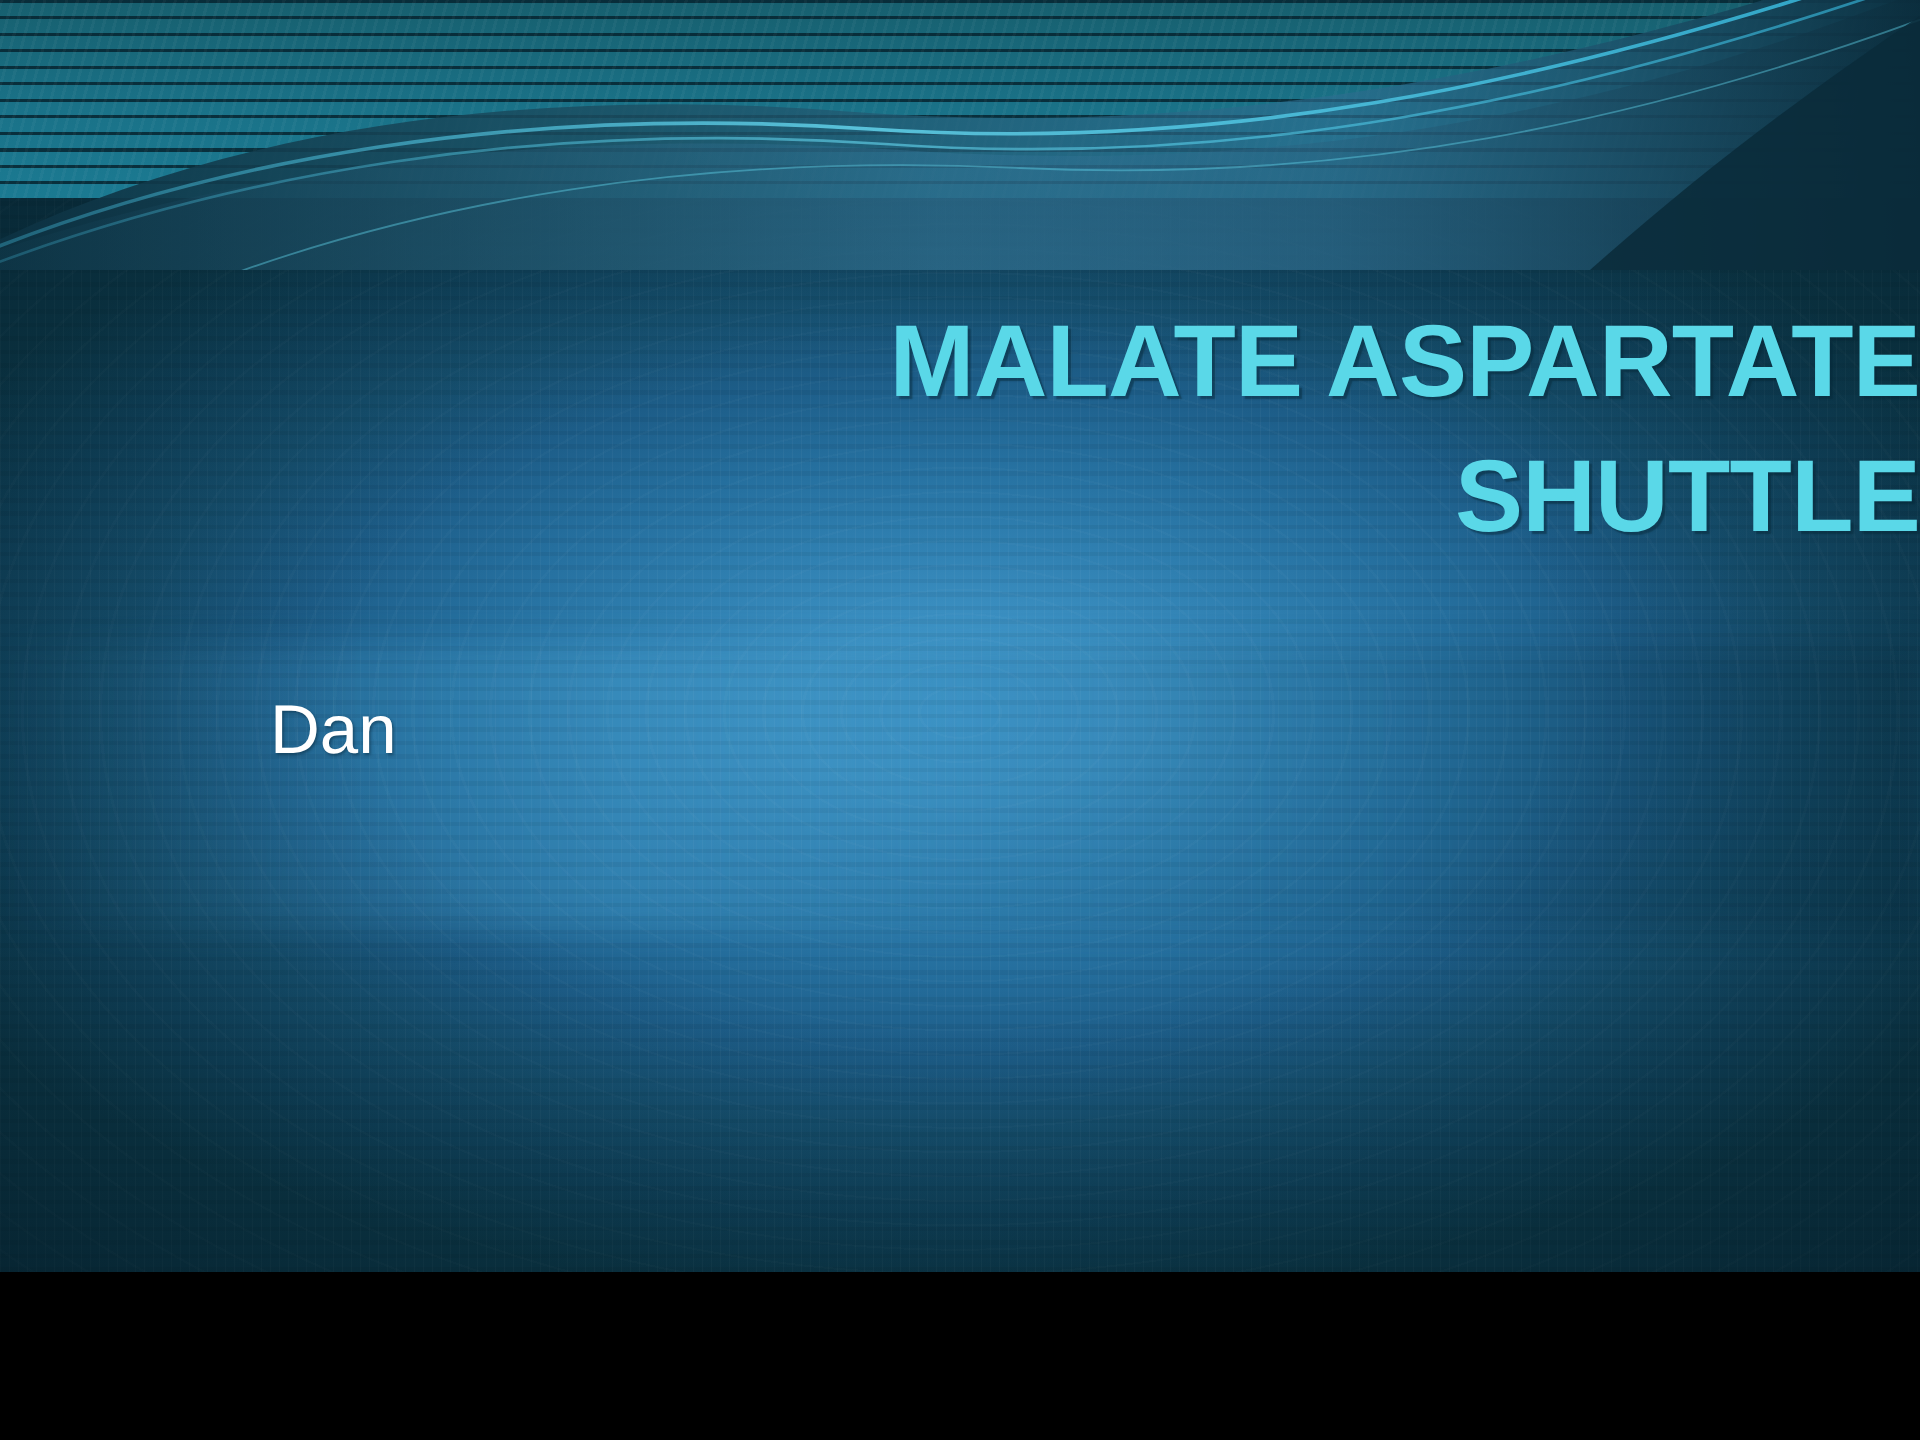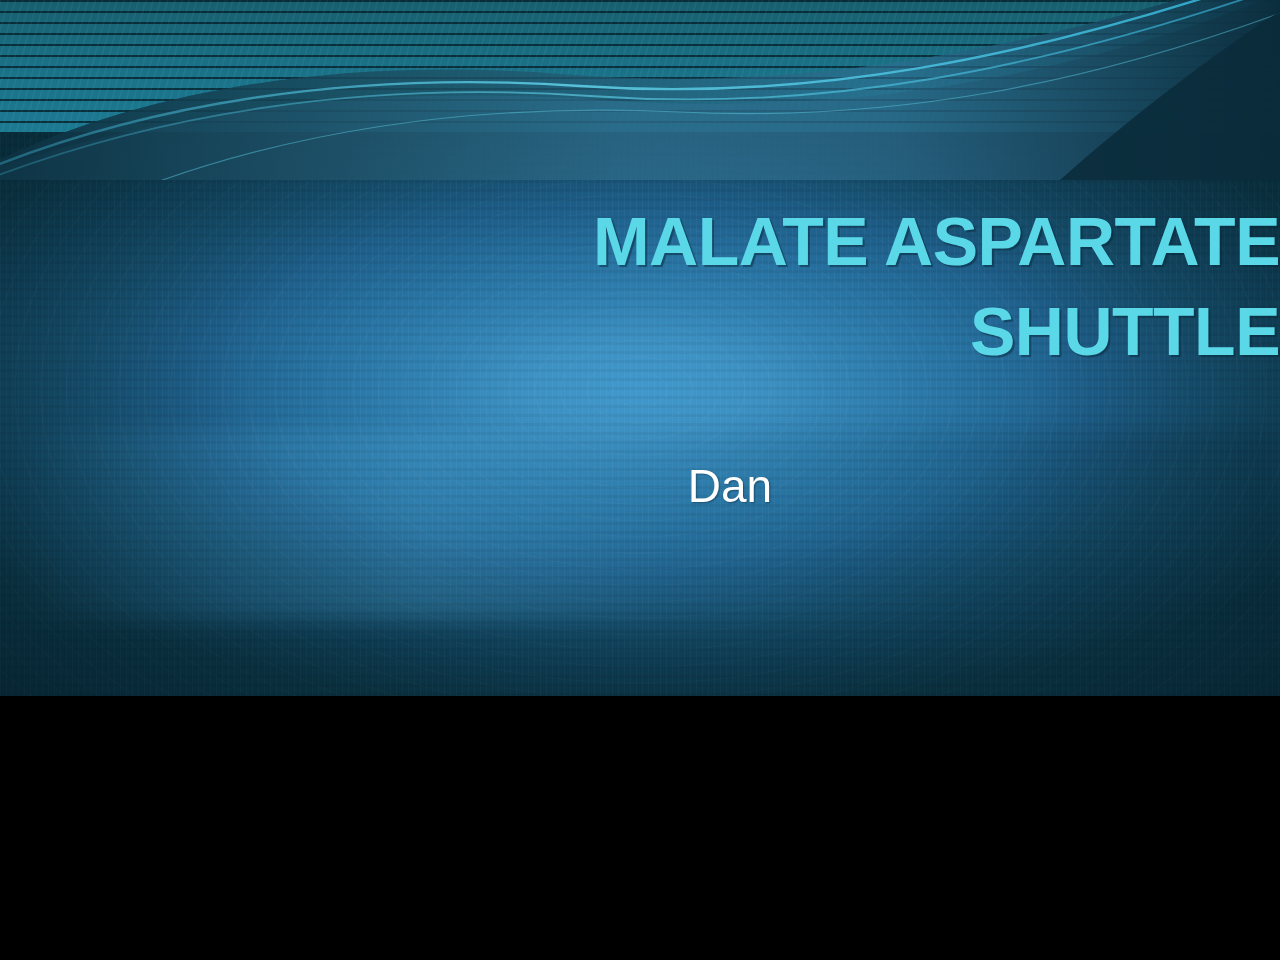--- a/index.html
+++ b/index.html
@@ -7,21 +7,21 @@
     padding: 0;
     background: #000;
   }
   body {
     font-family: "Liberation Sans", sans-serif;
   }
 
   .slide {
     position: relative;
     width: 1280px;
-    height: 696px;
+    height: 848px;
     overflow: hidden;
     background: #0d3a4a;
   }
 
   
 
   .bg-base {
     position: absolute;
     inset: 0;
     background:
@@ -154,21 +154,21 @@
     color: #5ad8e8;
     text-shadow: 2px 2px 1px rgba(6,40,56,0.50);
     white-space: pre-line;
   }
 
   .subtitle {
     position: absolute;
     right: 0;
     top: 458px;
     width: 1100px;
-    text-align: center;
+    text-align: left;
     font-size: 46px;
     font-weight: normal;
     line-height: 56px;
     color: #ffffff;
     text-shadow: 1px 1px 2px rgba(5,32,46,0.45);
   }
 </style>
 </head>
 <body>
 

